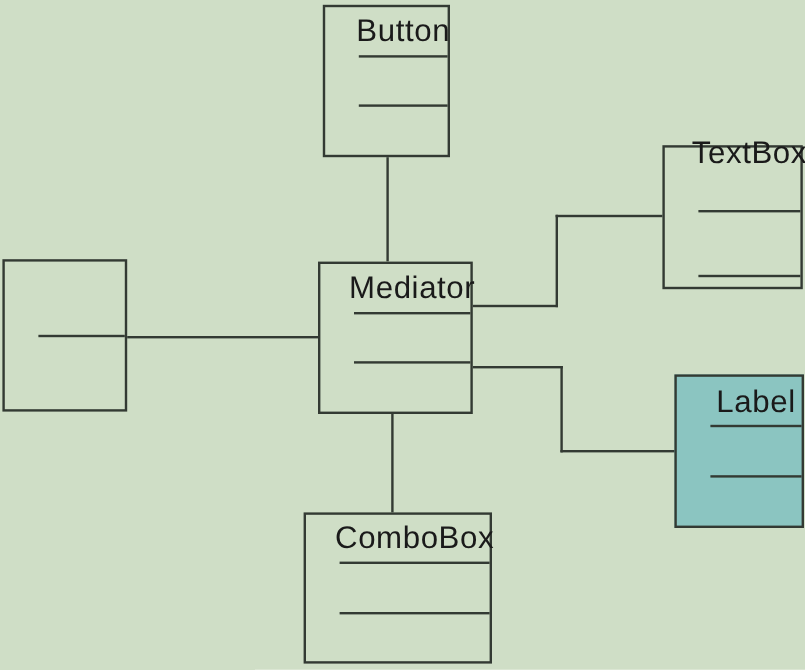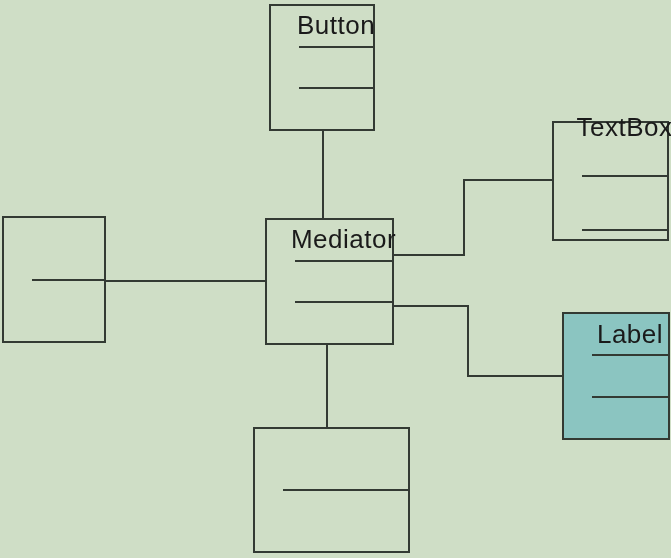--- a/index.html
+++ b/index.html
@@ -98,17 +98,20 @@
 
   <div class="class-box" style="left:562px; top:312px; width:108px; height:128px;" data-highlighted="true">
     <div class="compartment title">
       <span>Label</span>
     </div>
     <div class="compartment"></div>
     <div class="compartment"></div>
   </div>
 
   <div class="class-box" style="left:253px; top:427px; width:157px; height:126px;" data-highlighted="false">
+    <div class="compartment title">
+      <span>ComboBox</span>
+    </div>
     <div class="compartment"></div>
     <div class="compartment"></div>
   </div>
 
 </div>
 
 </body></html>

